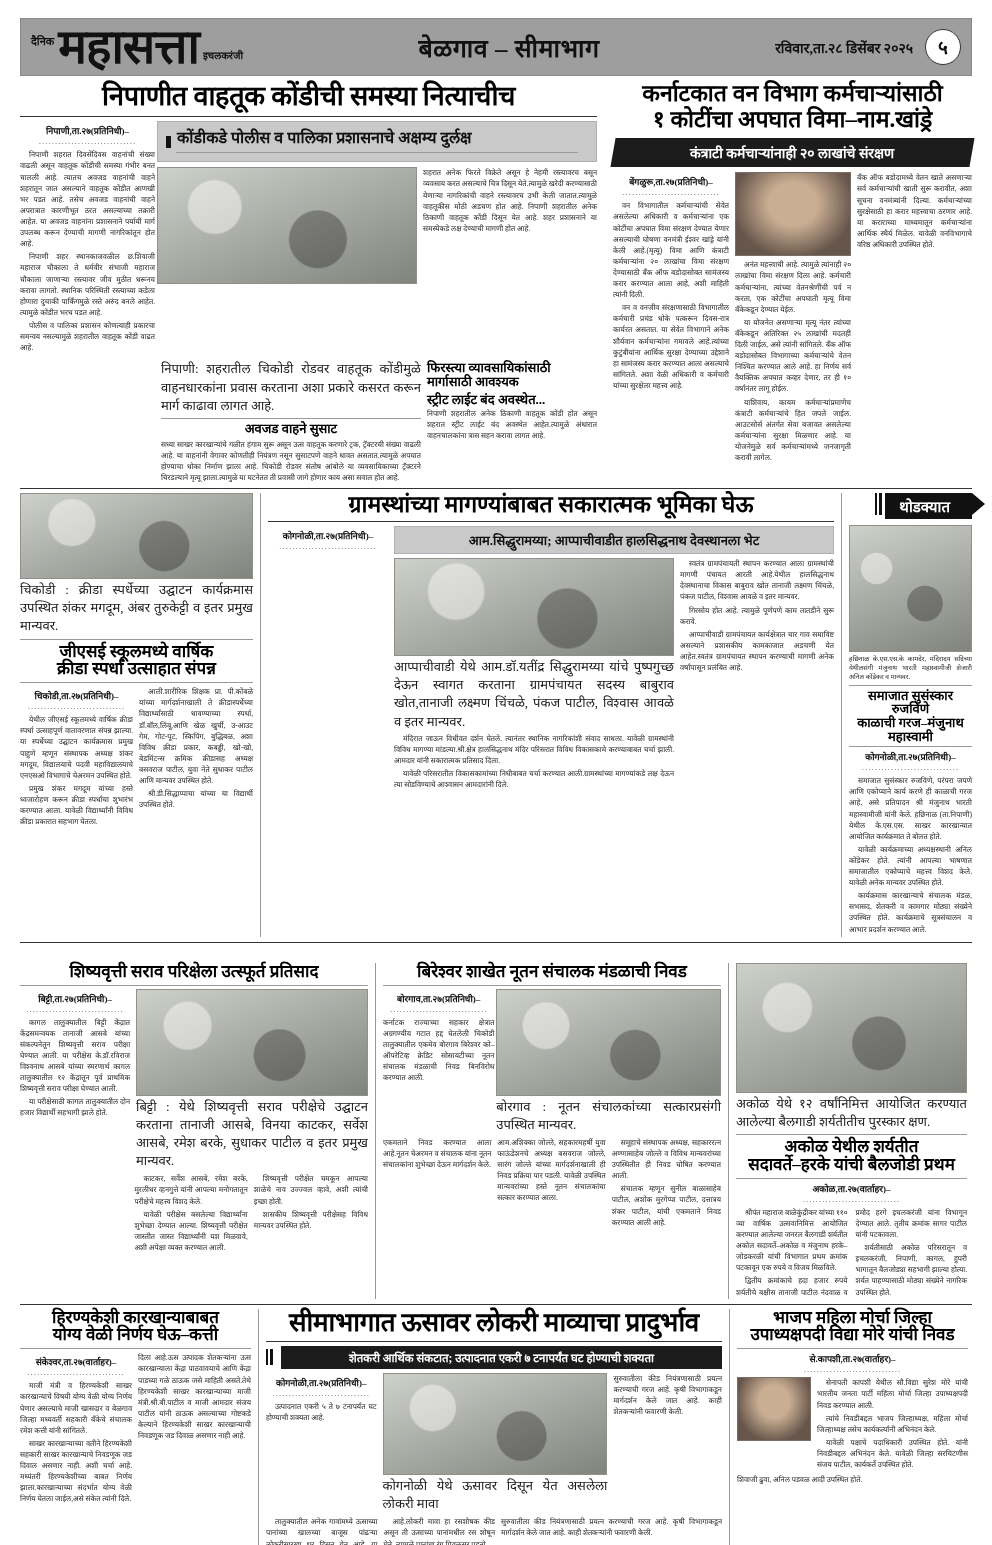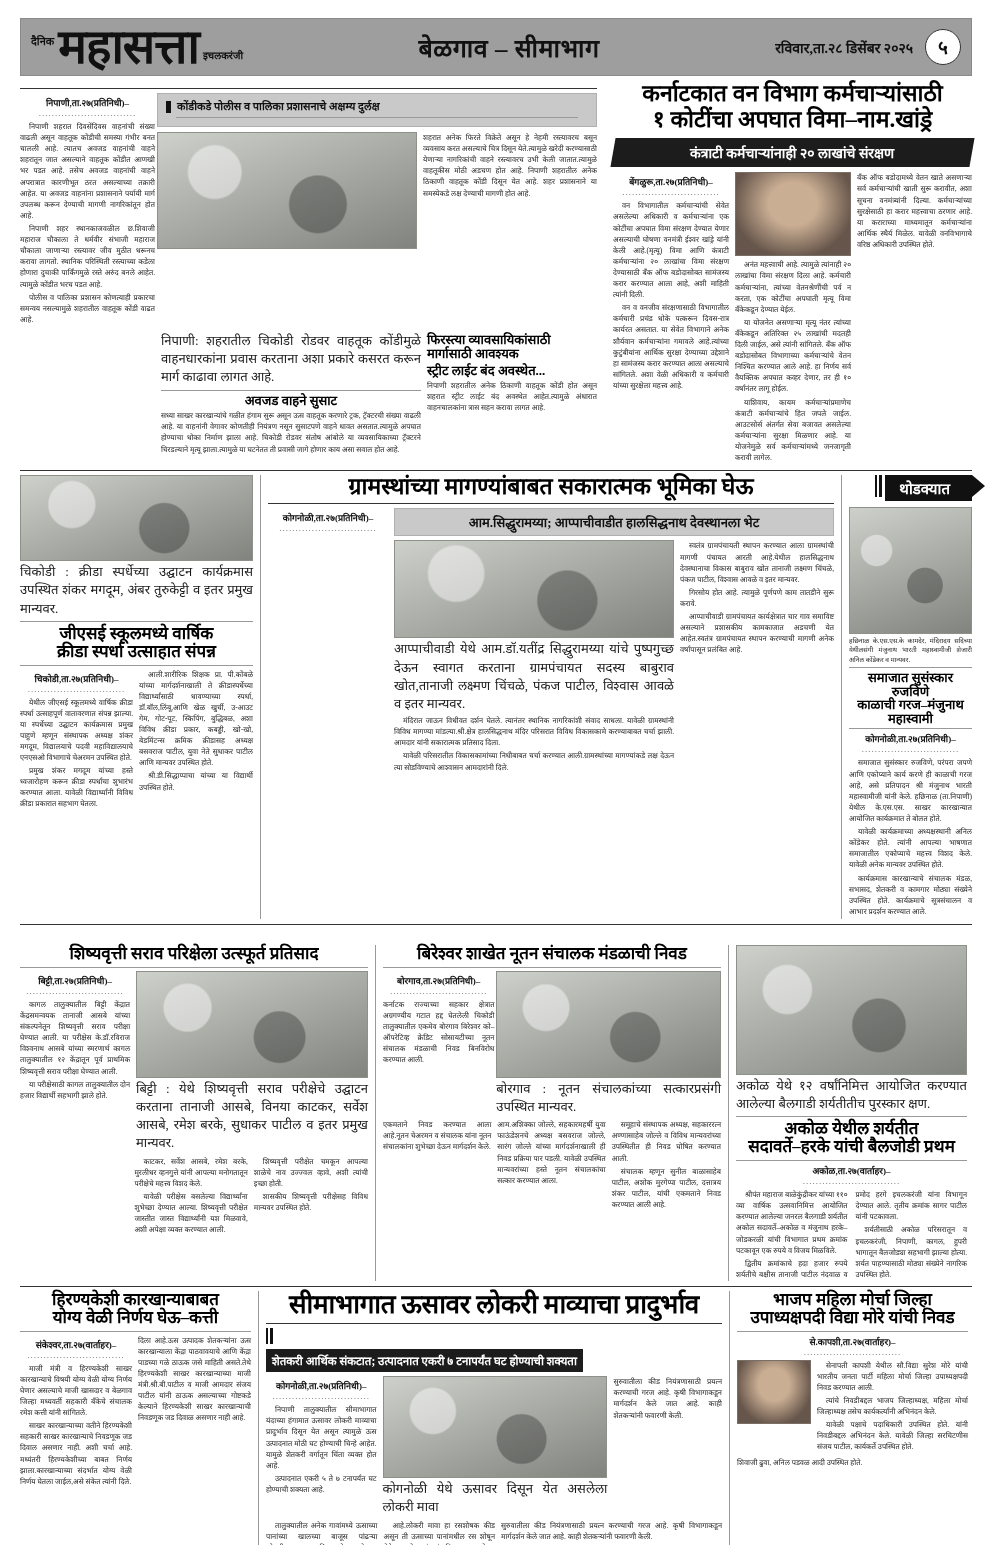--- a/index.html
+++ b/index.html
@@ -97,35 +97,36 @@
     <div class="mh-center">बेळगाव – सीमाभाग</div>
     <div class="mh-right">
       <span class="mh-date">रविवार,ता.२८ डिसेंबर २०२५</span>
       <span class="mh-pageno">५</span>
     </div>
   </div>
 
   <div style="display:flex;margin-top:6px;">
 
     <div class="col" style="width:585px;padding-right:8px;">
+      <div class="hl hl-xl">निपाणीत वाहतूक कोंडीची समस्या नित्याचीच</div>
       <div class="rule" style="margin-top:6px;"></div>
 
       <div style="display:flex;margin-top:4px;">
         <div style="width:138px;padding-right:2px;">
           <div class="dateline">निपाणी,ता.२७(प्रतिनिधी)–</div>
           <div class="dots">..............................</div>
           <div class="body-txt">
               <p>निपाणी शहरात दिवसेंदिवस वाहनांची संख्या वाढली असून वाहतूक कोंडीची समस्या गंभीर बनत चालली आहे. त्यातच अवजड वाहनांची वाहने शहरातून जात असल्याने वाहतूक कोंडीत आणखी भर पडत आहे. तसेच अवजड वाहनांची वाहने अपरात्रात कारणीभूत ठरत असल्याच्या तक्रारी आहेत. या अवजड वाहनांना प्रशासनाने पर्यायी मार्ग उपलब्ध करून देण्याची मागणी नागरिकांतून होत आहे.</p>
               <p>निपाणी शहर स्थानकाजवळील छ.शिवाजी महाराज चौकाला ते धर्मवीर संभाजी महाराज चौकाला जाणाऱ्या रस्त्यावर जीव मुठीत धरूनच करावा लागतो. स्थानिक परिस्थिती रस्त्याच्या कडेला होणारा दुचाकी पार्किंगमुळे रस्ते अरुंद बनले आहेत. त्यामुळे कोंडीत भरच पडत आहे.</p>
               <p>पोलीस व पालिका प्रशासन कोणत्याही प्रकारचा समन्वय नसल्यामुळे शहरातील वाहतूक कोंडी वाढत आहे.</p>
             </div>
         </div>
         <div style="width:440px;">
           <div class="banner-grey">
-            <div class="bullet-line" style="font-size:11px;align-items:flex-end;">
+            <div class="bullet-line" style="font-size:16px;align-items:flex-end;">
               <span class="bullet-sq"></span>
               <span>कोंडीकडे पोलीस व पालिका प्रशासनाचे अक्षम्य दुर्लक्ष</span>
             </div>
             <div class="rule-thin" style="margin:4px 10px;"></div>
           </div>
           <div style="display:flex;margin-top:5px;">
             <div style="width:260px;padding-right:6px;">
               <div class="photo" style="height:115px;"></div>
             </div>
             <div style="width:174px;" class="body-txt">शहरात अनेक फिरते विक्रेते असून हे नेहमी रस्त्यावरच बसून व्यवसाय करत असल्याचे चित्र दिसून येते.त्यामुळे खरेदी करण्यासाठी येणाऱ्या नागरिकांची वाहने रस्त्यावरच उभी केली जातात.त्यामुळे वाहतूकीस मोठी अडचण होत आहे. निपाणी शहरातील अनेक ठिकाणी वाहतूक कोंडी दिसून येत आहे. शहर प्रशासनाने या समस्येकडे लक्ष देण्याची मागणी होत आहे.</div>
@@ -365,30 +366,29 @@
           <div class="body-txt">दिला आहे.ऊस उत्पादक शेतकऱ्यांना ऊस कारखान्याला केंद्रा पाठवावयाचे आणि केंद्रा पाडच्या गळे ठाऊक जसे माहिती असते.तेथे हिरण्यकेशी साखर कारखान्याच्या माजी मंत्री.श्री.बी.पाटील व माजी आमदार संजय पाटील यांनी ठाऊक असल्याच्या गोष्टकडे केल्याने हिरण्यकेशी साखर कारखान्याची निवडणूक जड दिवाळ असणार नाही आहे.</div>
         </div>
       </div>
     </div>
 
     <div class="sep-v"></div>
 
     <div class="col" style="width:470px;padding:0 7px;">
       <div class="hl hl-xl" style="font-size:26px;">सीमाभागात ऊसावर लोकरी माव्याचा प्रादुर्भाव</div>
       <div class="rule" style="margin-top:5px;"></div>
-      <div style="display:flex;align-items:flex-start;gap:5px;margin-top:4px;flex-direction:column;">
+      <div style="display:flex;align-items:center;gap:5px;margin-top:4px;">
         <span class="tag-bars" style="height:16px;"></span>
         <div class="banner-black" style="flex:1;font-size:11.5px;">शेतकरी आर्थिक संकटात; उत्पादनात एकरी ७ टनापर्यंत घट होण्याची शक्यता</div>
       </div>
       <div style="display:flex;margin-top:4px;">
         <div style="width:112px;padding-right:6px;">
           <div class="dateline">कोगनोळी,ता.२७(प्रतिनिधी)–</div>
           <div class="dots">..............................</div>
           <div class="body-txt">
-              <p>निपाणी तालुक्यातील सीमाभागात यंदाच्या हंगामात ऊसावर लोकरी माव्याचा प्रादुर्भाव दिसून येत असून त्यामुळे ऊस उत्पादनात मोठी घट होण्याची चिन्हे आहेत. यामुळे शेतकरी वर्गातून चिंता व्यक्त होत आहे.</p>
               <p>उत्पादनात एकरी ५ ते ७ टनापर्यंत घट होण्याची शक्यता आहे.</p>
             </div>
         </div>
         <div style="width:228px;padding-right:6px;">
           <div class="photo" style="height:100px;"></div>
           <div class="cap">कोगनोळी येथे ऊसावर दिसून येत असलेला लोकरी मावा</div>
         </div>
         <div style="width:110px;" class="body-txt">सुरुवातीला कीड नियंत्रणासाठी प्रयत्न करण्याची गरज आहे. कृषी विभागाकडून मार्गदर्शन केले जात आहे. काही शेतकऱ्यांनी फवारणी केली.</div>
       </div>
       <div style="display:flex;margin-top:3px;">

